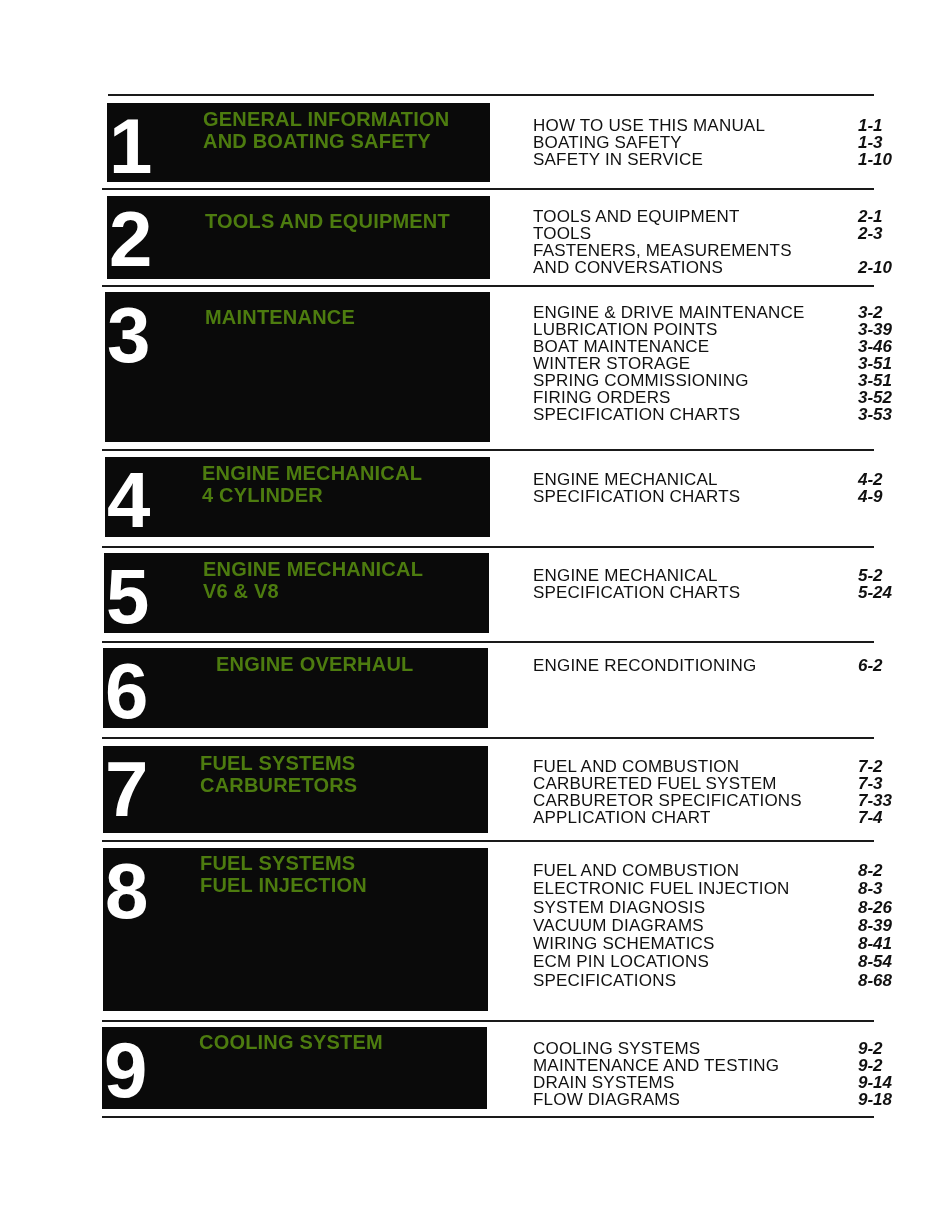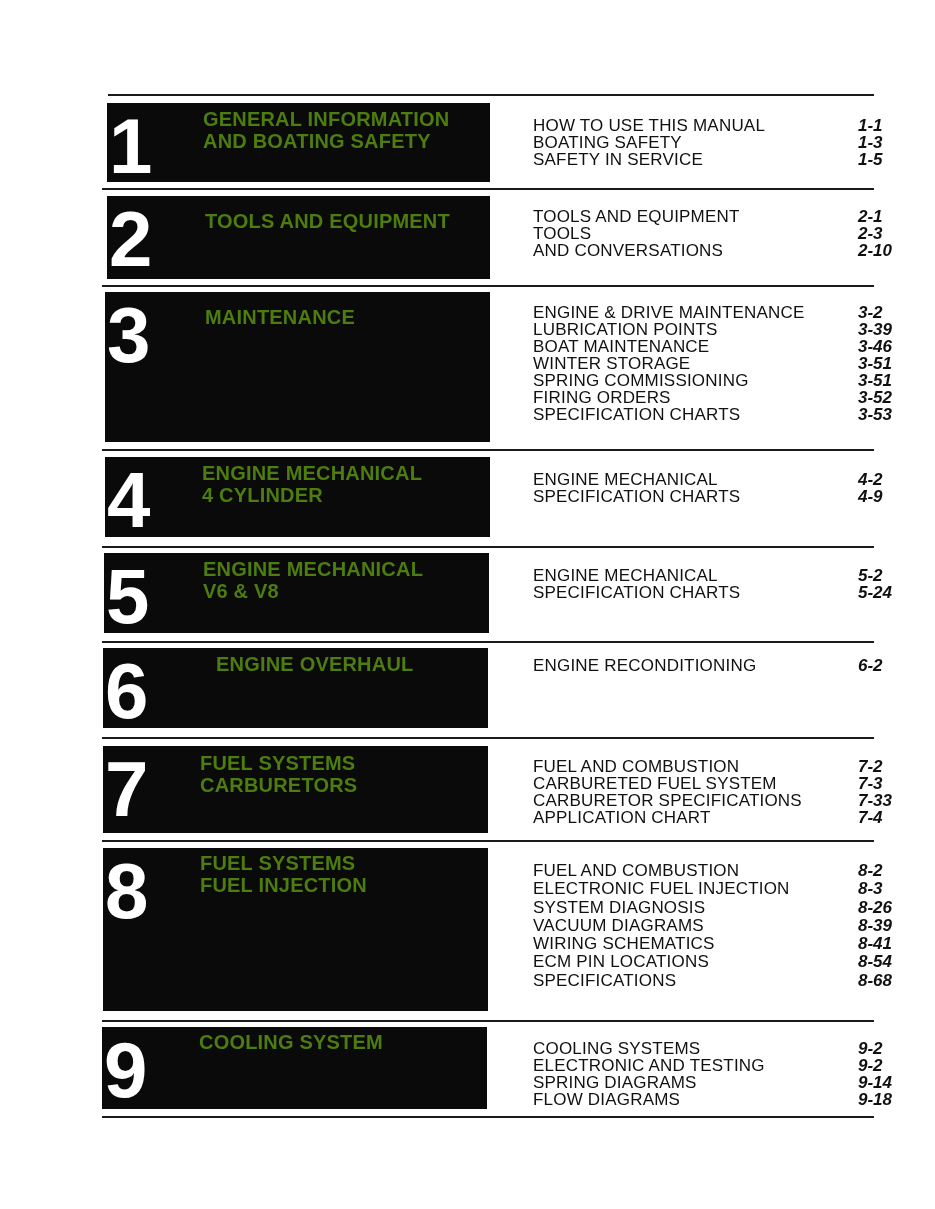--- a/index.html
+++ b/index.html
@@ -40,36 +40,40 @@
         <div class="row">
           <span class="lbl">HOW TO USE THIS MANUAL</span>
           <span class="pg">1-1</span>
         </div>
         <div class="row">
           <span class="lbl">BOATING SAFETY</span>
           <span class="pg">1-3</span>
         </div>
         <div class="row">
           <span class="lbl">SAFETY IN SERVICE</span>
-          <span class="pg">1-5</span>
+          <span class="pg">1-10</span>
         </div>
       </div>
     </div>
     <div class="section">
       <div class="box" style="top: 196px; left: 107px; width: 383px; height: 83px;"></div>
       <div class="num" style="top: 200px; left: 109px; font-size: 78px;">2</div>
       <div class="title" style="top: 210px; left: 205px;">TOOLS AND EQUIPMENT</div>
       <div class="list" style="top: 208px;">
         <div class="row">
           <span class="lbl">TOOLS AND EQUIPMENT</span>
           <span class="pg">2-1</span>
         </div>
         <div class="row">
           <span class="lbl">TOOLS</span>
           <span class="pg">2-3</span>
+        </div>
+        <div class="row">
+          <span class="lbl">FASTENERS, MEASUREMENTS</span>
+          <span class="pg"></span>
         </div>
         <div class="row">
           <span class="lbl">AND CONVERSATIONS</span>
           <span class="pg">2-10</span>
         </div>
       </div>
     </div>
     <div class="section">
       <div class="box" style="top: 292px; left: 105px; width: 385px; height: 150px;"></div>
       <div class="num" style="top: 296px; left: 107px; font-size: 78px;">3</div>
@@ -211,25 +215,25 @@
     <div class="section">
       <div class="box" style="top: 1027px; left: 102px; width: 385px; height: 82px;"></div>
       <div class="num" style="top: 1031px; left: 104px; font-size: 78px;">9</div>
       <div class="title" style="top: 1031px; left: 199px; text-align: right;">COOLING SYSTEM</div>
       <div class="list" style="top: 1040px;">
         <div class="row">
           <span class="lbl">COOLING SYSTEMS</span>
           <span class="pg">9-2</span>
         </div>
         <div class="row">
-          <span class="lbl">ELECTRONIC AND TESTING</span>
+          <span class="lbl">MAINTENANCE AND TESTING</span>
           <span class="pg">9-2</span>
         </div>
         <div class="row">
-          <span class="lbl">SPRING DIAGRAMS</span>
+          <span class="lbl">DRAIN SYSTEMS</span>
           <span class="pg">9-14</span>
         </div>
         <div class="row">
           <span class="lbl">FLOW DIAGRAMS</span>
           <span class="pg">9-18</span>
         </div>
       </div>
     </div>
   </div>
 

